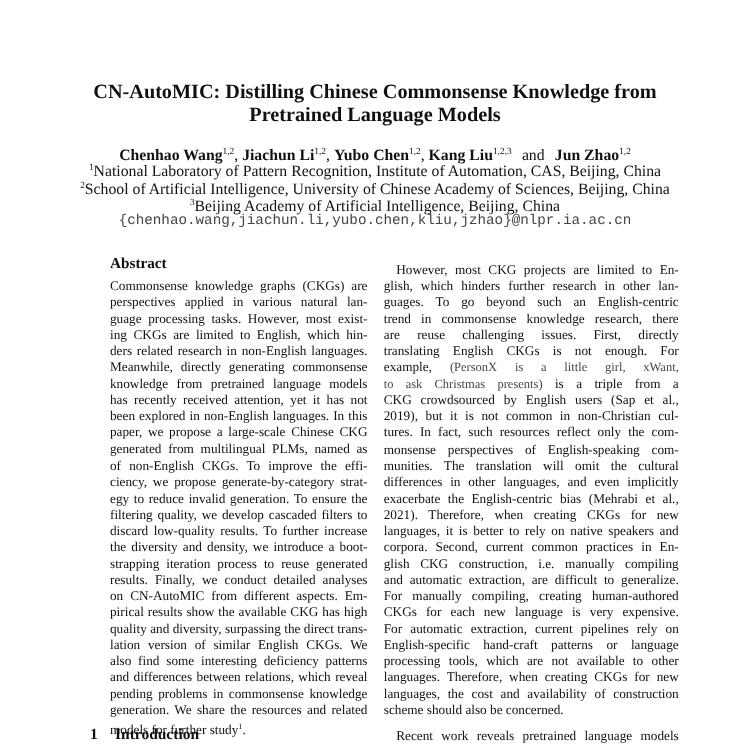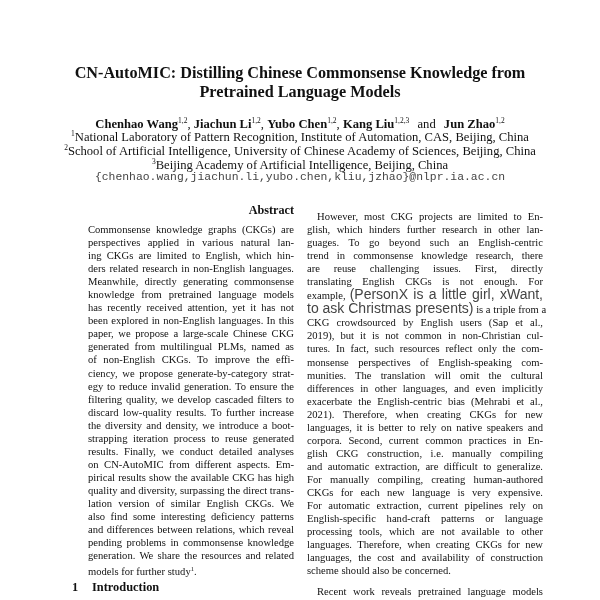--- a/index.html
+++ b/index.html
@@ -12,26 +12,26 @@
              font-size:12.6px; line-height:15px; top:113px; }
   .authors .name { font-weight:bold; }
   .authors sup { font-size:7.5px; font-weight:normal; vertical-align:5px; }
   .authors .and { margin:0 5px; }
   .aff { position:absolute; left:20px; width:560px; text-align:center;
          font-size:12.6px; line-height:14.6px; }
   .aff sup { font-size:7.5px; vertical-align:5px; }
   .email { position:absolute; left:20px; width:560px; text-align:center;
            top:170px; font-family:"Liberation Mono", monospace; font-size:11.4px;
            color:#444; line-height:14px; }
-  .abs-title { position:absolute; left:88px; width:206px; text-align:right;
+  .abs-title { position:absolute; left:88px; width:206px; text-align:left;
                top:203px; font-weight:bold; font-size:12.2px; }
   .col { position:absolute; font-size:10.6px; line-height:13.05px; text-align:justify; }
   .col-left { left:88px; width:206px; top:223px; }
   .col-right { left:307px; width:236px; top:210px; }
-  .mono { font-family:Liberation Sans, sans-serif; font-size:14px; color:#444; }
+  .mono { font-family:Liberation Serif, serif; font-size:10px; color:#444; }
   .col b { font-weight:bold; }
   .col sup { font-size:6.5px; vertical-align:4px; }
   .line { display:block; white-space:nowrap; text-align:justify; text-align-last:justify; }
   .line.last { text-align-last:left; }
   .sec { position:absolute; left:72px; top:580px; font-weight:bold; font-size:12.4px; }
   .sec .num { display:inline-block; width:20px; }
   .gap { height:8px; }
 </style>
 </head>
 <body>
@@ -62,20 +62,21 @@
     <sup>3</sup><span>Beijing Academy of Artificial Intelligence, Beijing, China</span>
   </div>
 
   <div class="email">{chenhao.wang,jiachun.li,yubo.chen,kliu,jzhao}@nlpr.ia.ac.cn</div>
 
   <div class="abs-title">Abstract</div>
 
   <div class="col col-left">
     <span class="line">Commonsense knowledge graphs (CKGs) are</span>
     <span class="line">perspectives applied in various natural lan-</span>
+    <span class="line">guage processing tasks. However, most exist-</span>
     <span class="line">ing CKGs are limited to English, which hin-</span>
     <span class="line">ders related research in non-English languages.</span>
     <span class="line">Meanwhile, directly generating commonsense</span>
     <span class="line">knowledge from pretrained language models</span>
     <span class="line">has recently received attention, yet it has not</span>
     <span class="line">been explored in non-English languages. In this</span>
     <span class="line">paper, we propose a large-scale Chinese CKG</span>
     <span class="line">generated from multilingual PLMs, named as</span>
     <span class="line">of non-English CKGs. To improve the effi-</span>
     <span class="line">ciency, we propose generate-by-category strat-</span>

